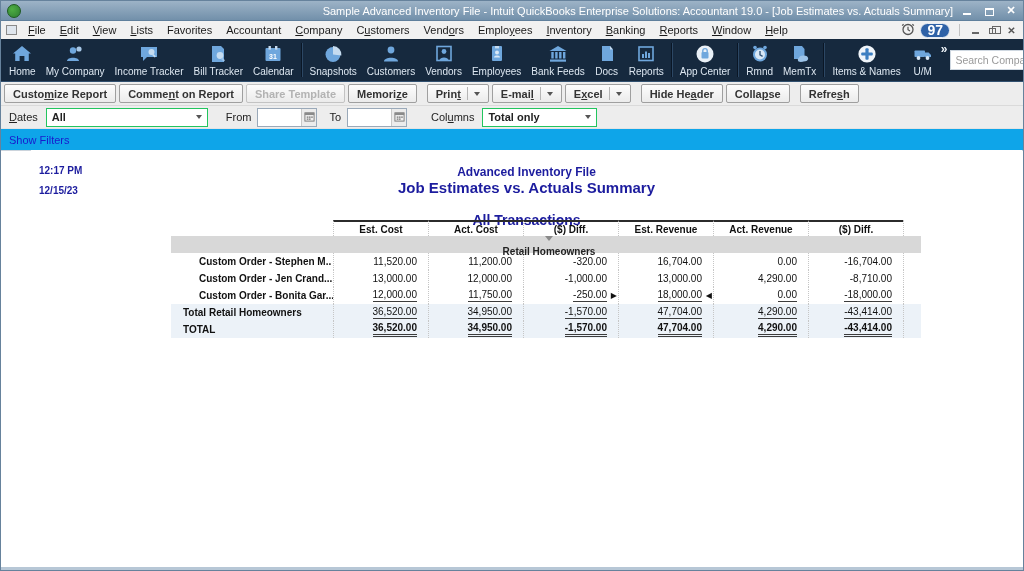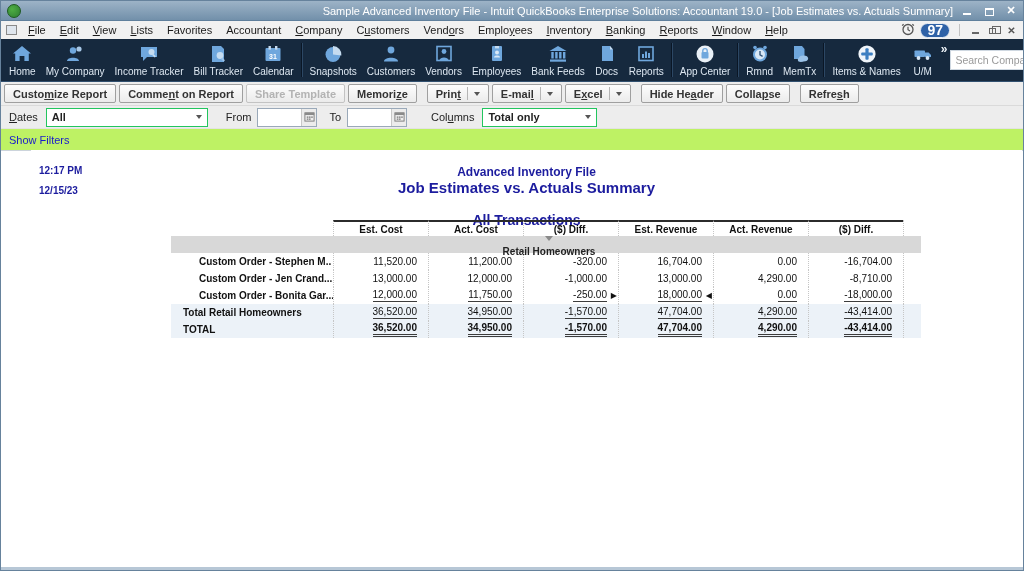--- a/index.html
+++ b/index.html
@@ -68,21 +68,21 @@
   .dd .tri-down{margin-left:auto;}
   .dd-dates{width:162px;margin-left:8px;}
   .dd-columns{width:115px;margin-left:8px;}
   .datefield{width:60px;height:19px;border:1px solid #9aa9b9;background:#fff;display:inline-flex;
     align-items:center;margin-left:6px;}
   .datefield input{flex:1;min-width:0;border:none;outline:none;height:15px;font-size:10px;font-family:inherit;}
   .cal-btn{width:15px;height:17px;display:flex;align-items:center;justify-content:center;background:#ececec;border-left:1px solid #c8c8c8;}
   .flabel{white-space:nowrap;}
   .ml18{margin-left:18px;} .ml12{margin-left:12px;} .ml24{margin-left:24px;}
   
-  .showfilters{position:absolute;top:128px;left:0;right:0;height:22px;background:#bef264;
+  .showfilters{position:absolute;top:128px;left:0;right:0;height:22px;background:#0ea5e9;
     border-bottom:1px solid #ccd4dc;display:flex;align-items:center;padding-left:8px;}
   .sf-link{color:#1a1acd;font-size:11px;cursor:pointer;}
   
   .report{position:absolute;top:149px;left:1px;right:1px;bottom:3px;background:#fff;overflow:hidden;margin-left:29px;}
   .stamp{position:absolute;left:8px;color:#1c1c9e;font-weight:bold;font-size:10px;}
   .stamp-time{top:15px;} .stamp-date{top:35px;}
   .rhead{position:absolute;left:0;right:0;text-align:center;color:#1c1c9e;font-weight:bold;}
   .r-company{top:15px;font-size:12px;}
   .r-title{top:29px;font-size:15px;}
   .r-sub{top:62px;font-size:14px;text-align:center;}

